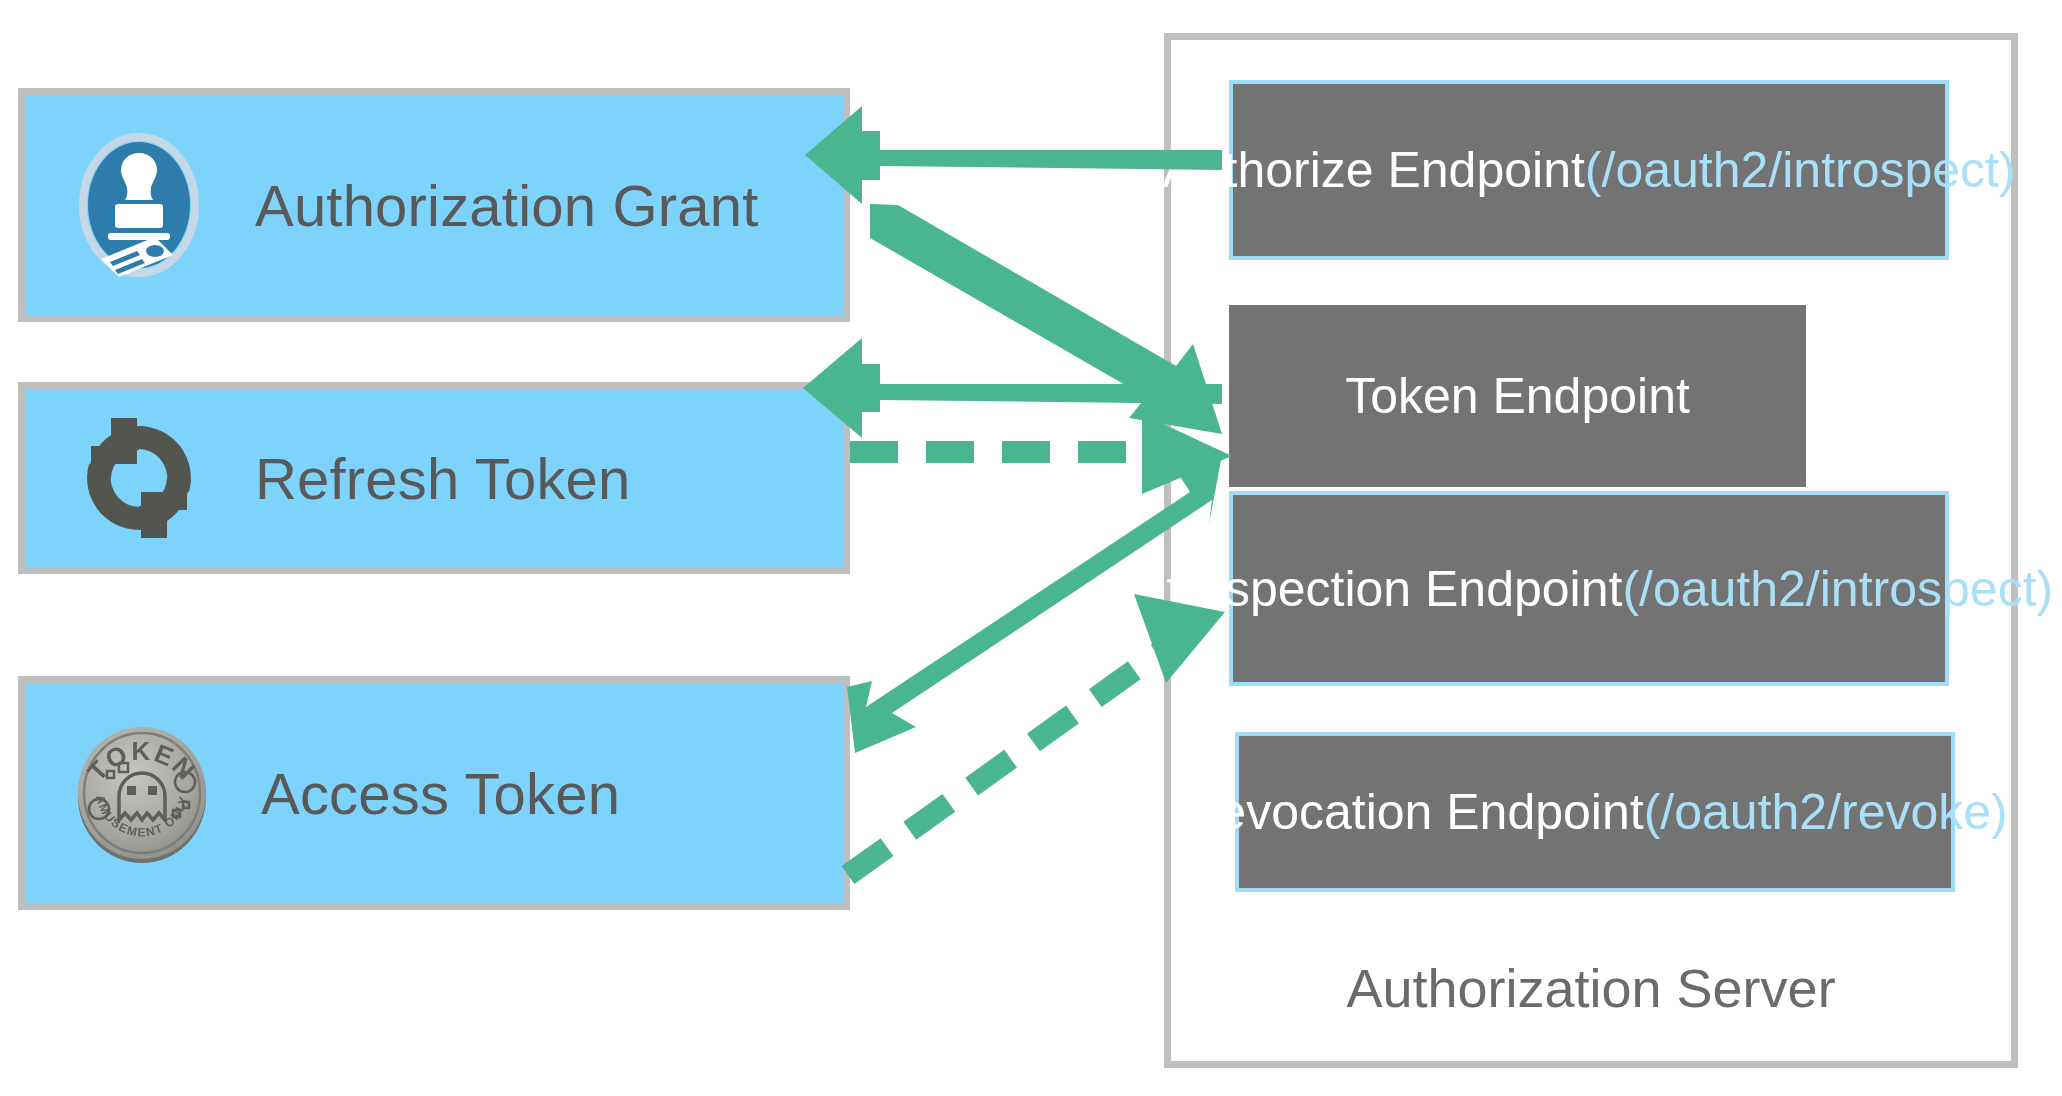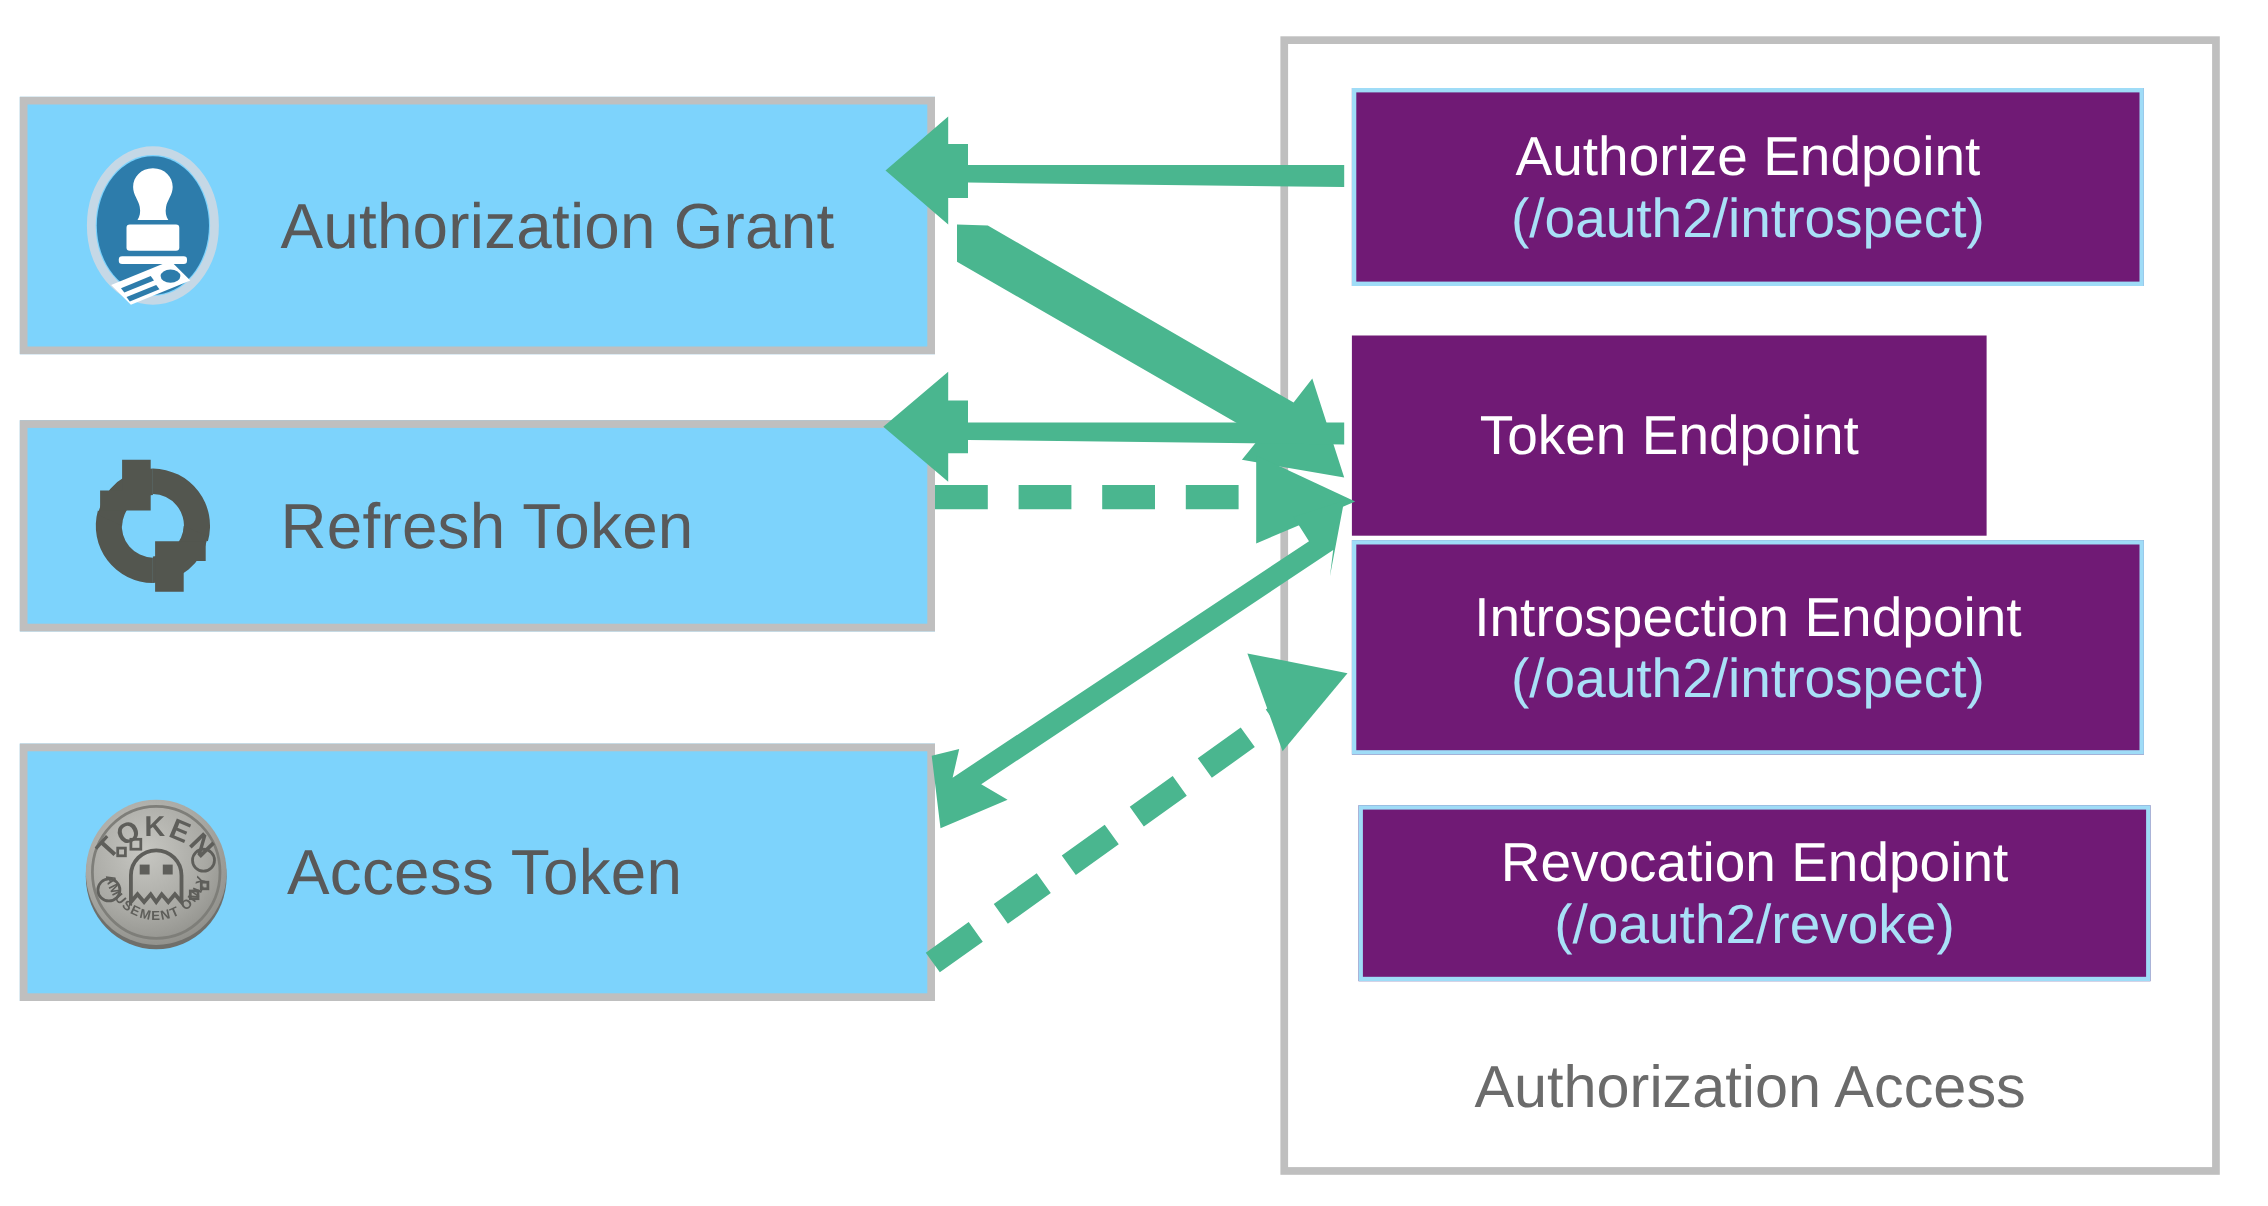--- a/index.html
+++ b/index.html
@@ -52,23 +52,22 @@
     width: 854px;
     height: 1035px;
     box-sizing: border-box;
     border: 7px solid #bfbfbf;
     background: #ffffff;
     z-index: 2;
   }
   .endpoint-box {
     position: absolute;
     box-sizing: border-box;
-    background: #701a75;
+    background: #737373;
     display: flex;
-    flex-direction: column;
     align-items: center;
     justify-content: center;
     line-height: 1.12;
   }
   .endpoint-box.framed {
     border: 4px solid #9fdcf7;
   }
   .ep-title {
     font-size: 50px;
     color: #ffffff;
@@ -229,16 +228,16 @@
     <div class="endpoint-box framed" style="left:58px; top:451px; width:720px; height:195px;">
       <div class="ep-title">Introspection Endpoint</div>
       <div class="ep-path">(/oauth2/introspect)</div>
     </div>
 
     <div class="endpoint-box framed" style="left:64px; top:692px; width:720px; height:160px;">
       <div class="ep-title">Revocation Endpoint</div>
       <div class="ep-path">(/oauth2/revoke)</div>
     </div>
 
-    <div id="as-caption">Authorization Access</div>
+    <div id="as-caption">Authorization Server</div>
   </div>
 
 </div>
 
 </body></html>

